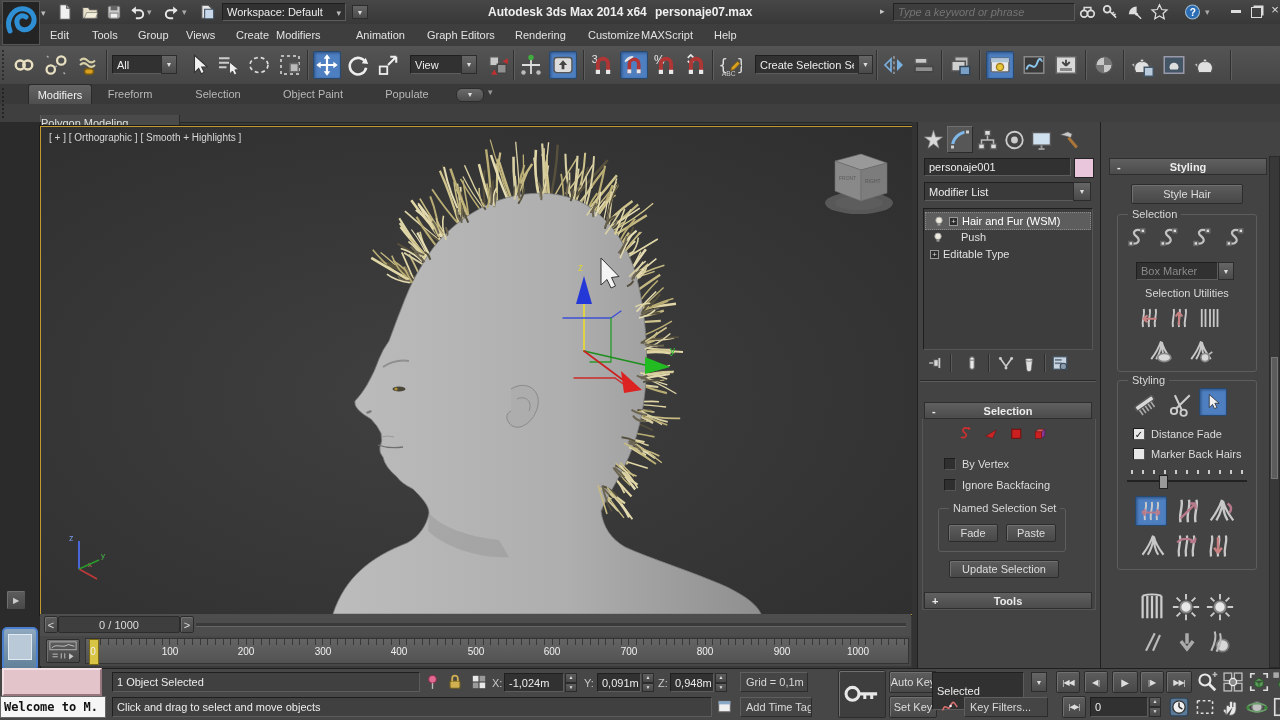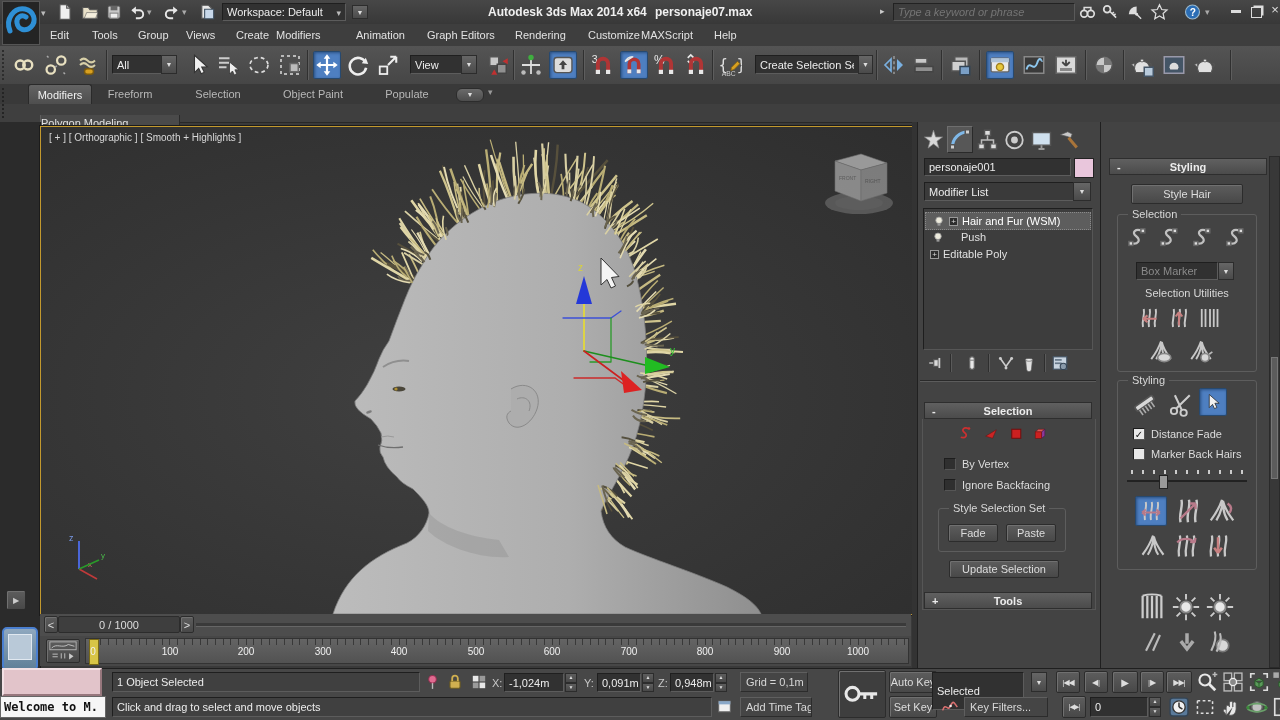--- a/index.html
+++ b/index.html
@@ -813,21 +813,21 @@
       <span class="icbox" style="width:14px;height:13px;margin:0 3px 0 6px">
           <svg viewBox="0 0 16 16" preserveAspectRatio="xMidYMid meet">
             <circle cx="8" cy="6.5" r="4" fill="#eceadc" stroke="#999"></circle>
             <rect x="6.2" y="10.5" width="3.6" height="2.6" fill="#999"></rect>
           </svg>
         </span>
       <span style="margin-left:13px">Push</span>
     </div>
     <div class="stackrow" style="top:37px">
       <span class="plusbox" style="margin-left:5px">+</span>
-      <span>Editable Poly</span>
+      <span>Editable Type</span>
     </div>
   </div>
 
   <div class="r icbox" style="left:8px;top:232px;width:20px;height:18px">
       <svg viewBox="0 0 16 16" preserveAspectRatio="xMidYMid meet">
         <path d="M2,8 h4" stroke="#ccc" stroke-width="1.2"></path>
         <rect x="6" y="5" width="4" height="6" fill="#d8d8d8" stroke="#555"></rect>
         <path d="M11,3.5 v9" stroke="#ccc" stroke-width="1.6"></path>
       </svg>
     </div>
@@ -894,21 +894,21 @@
     </div>
   <div class="chkrow" style="left:26px;top:336px">
     <span class="cb"></span>
     <span>By Vertex</span>
   </div>
   <div class="chkrow" style="left:26px;top:357px">
     <span class="cb"></span>
     <span>Ignore Backfacing</span>
   </div>
   <div class="fs" style="left:20px;top:386px;width:128px;height:44px">
-    <span class="lg">Style Selection Set</span>
+    <span class="lg">Named Selection Set</span>
   </div>
   <div class="b r" style="left:30px;top:402px;width:50px;height:18px">
       <span>Fade</span>
     </div>
   <div class="b r" style="left:88px;top:402px;width:50px;height:18px">
       <span>Paste</span>
     </div>
   <div class="b r" style="left:31px;top:438px;width:110px;height:18px">
       <span>Update Selection</span>
     </div>

